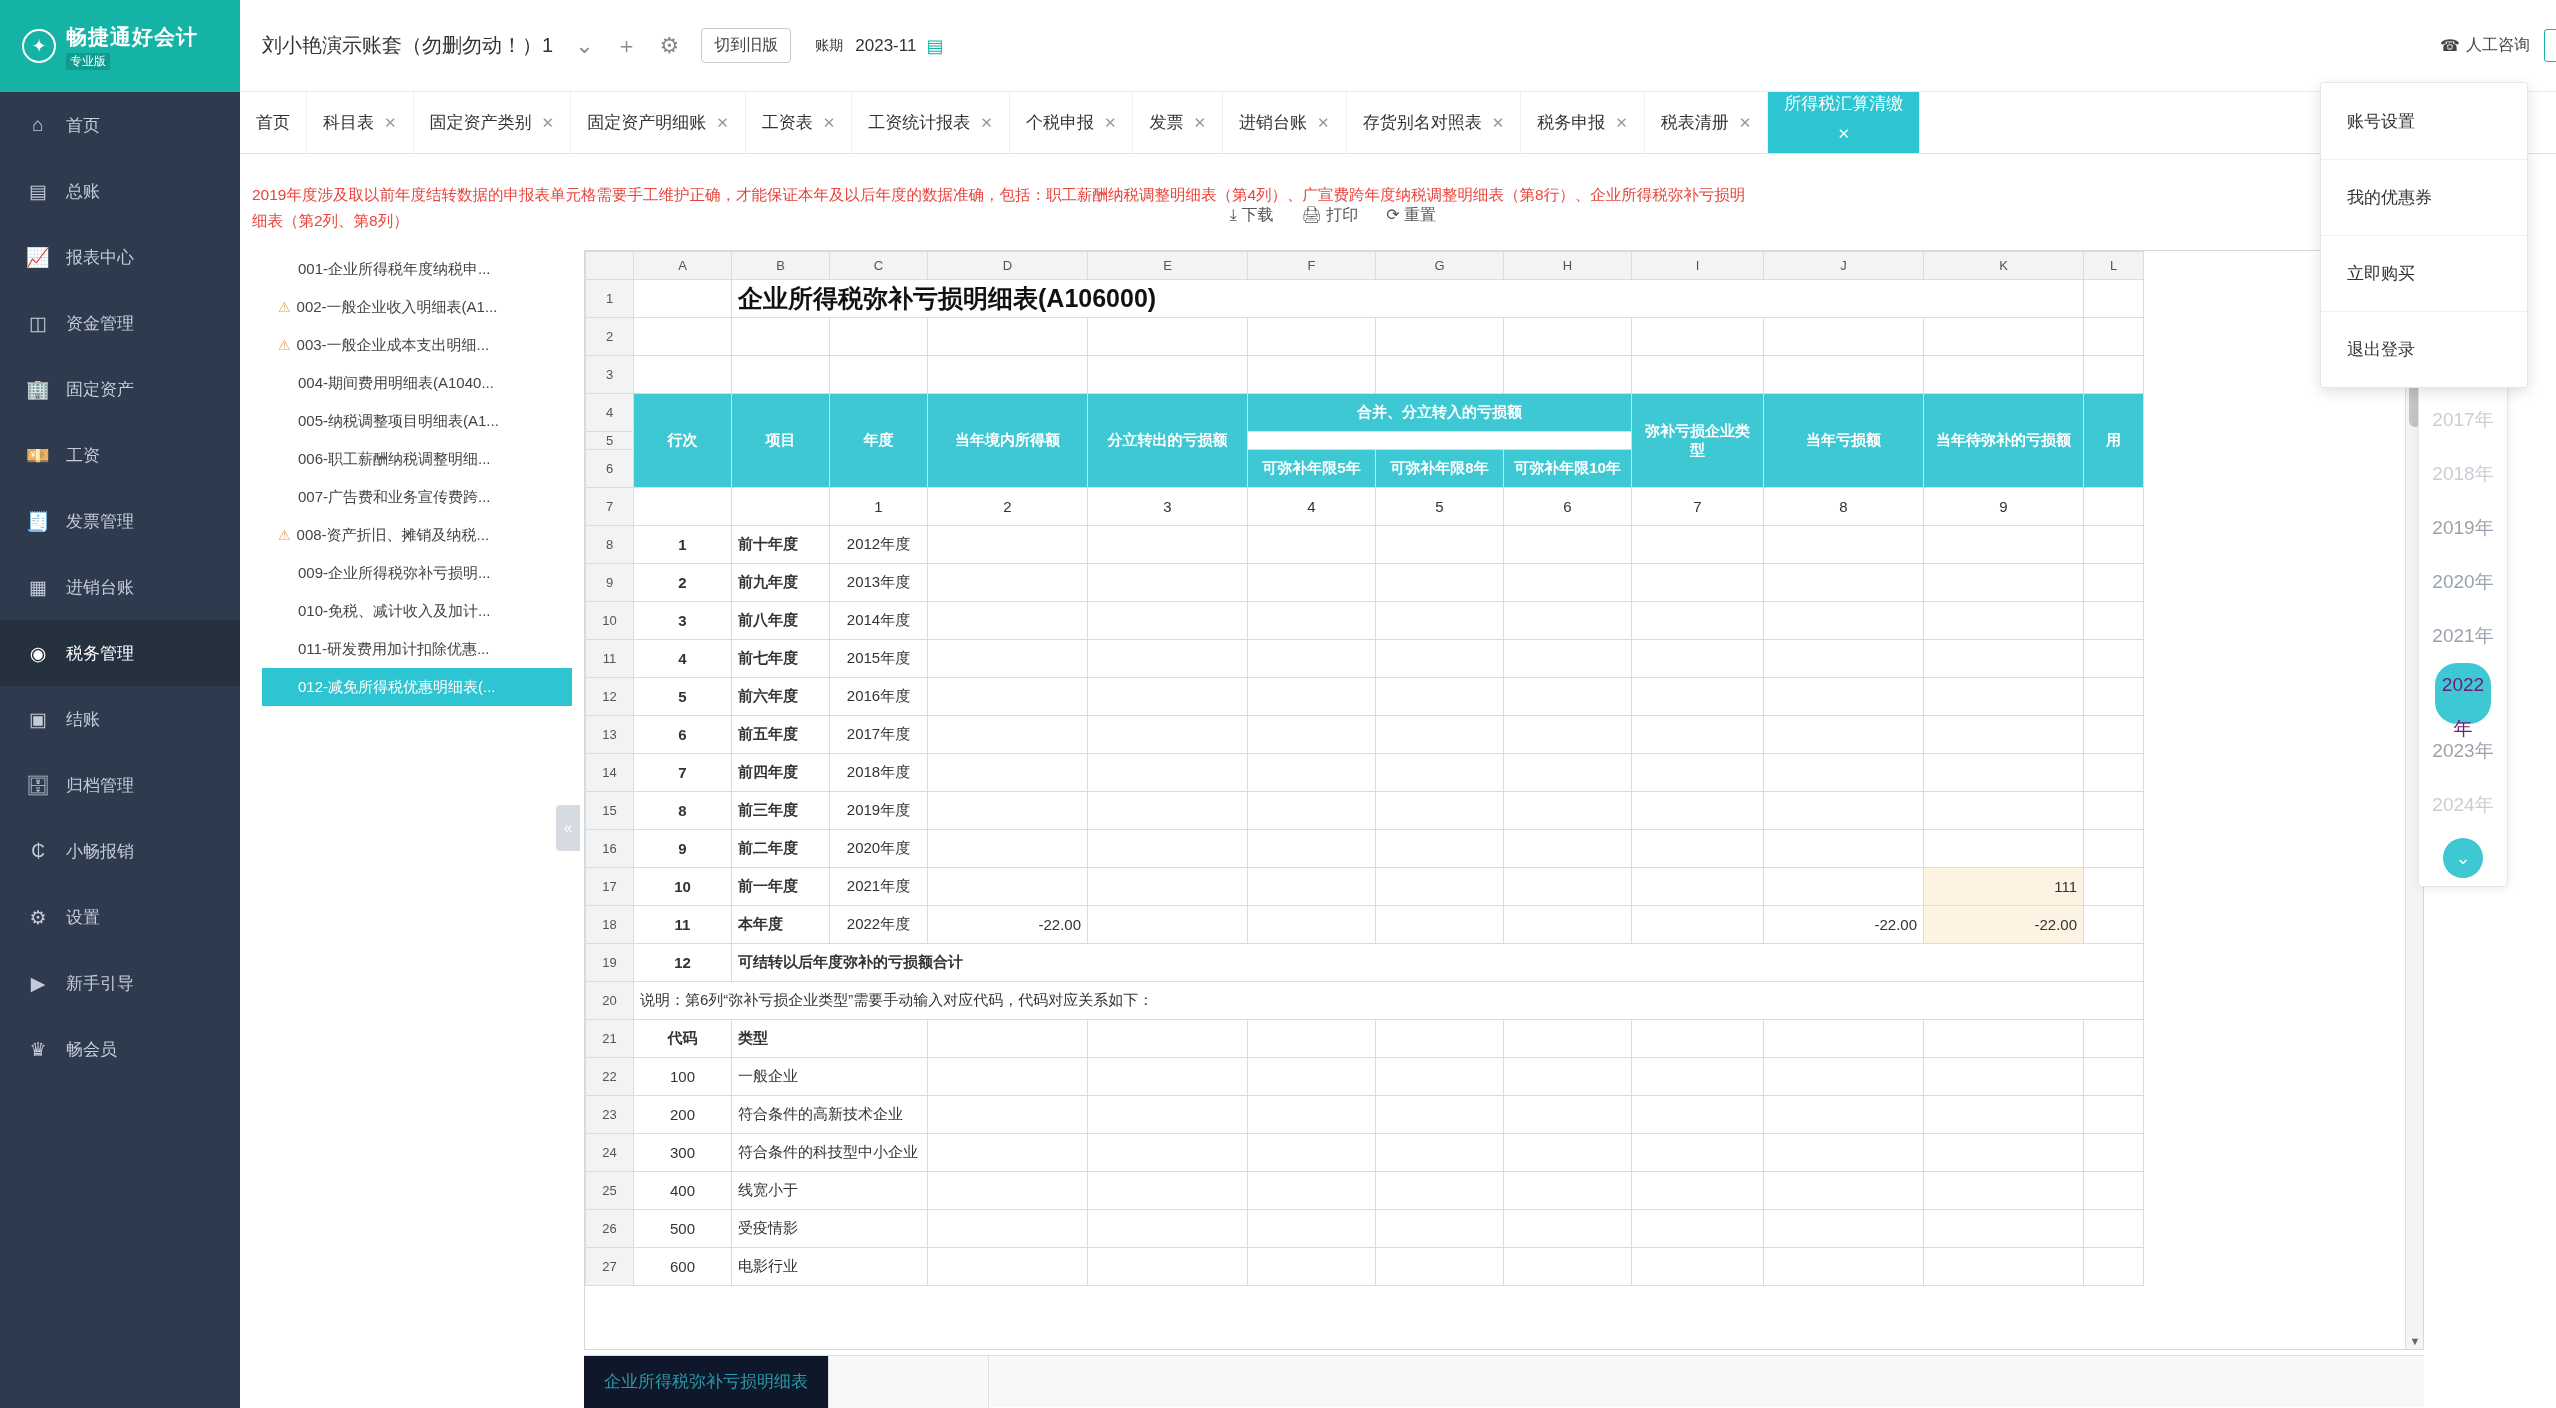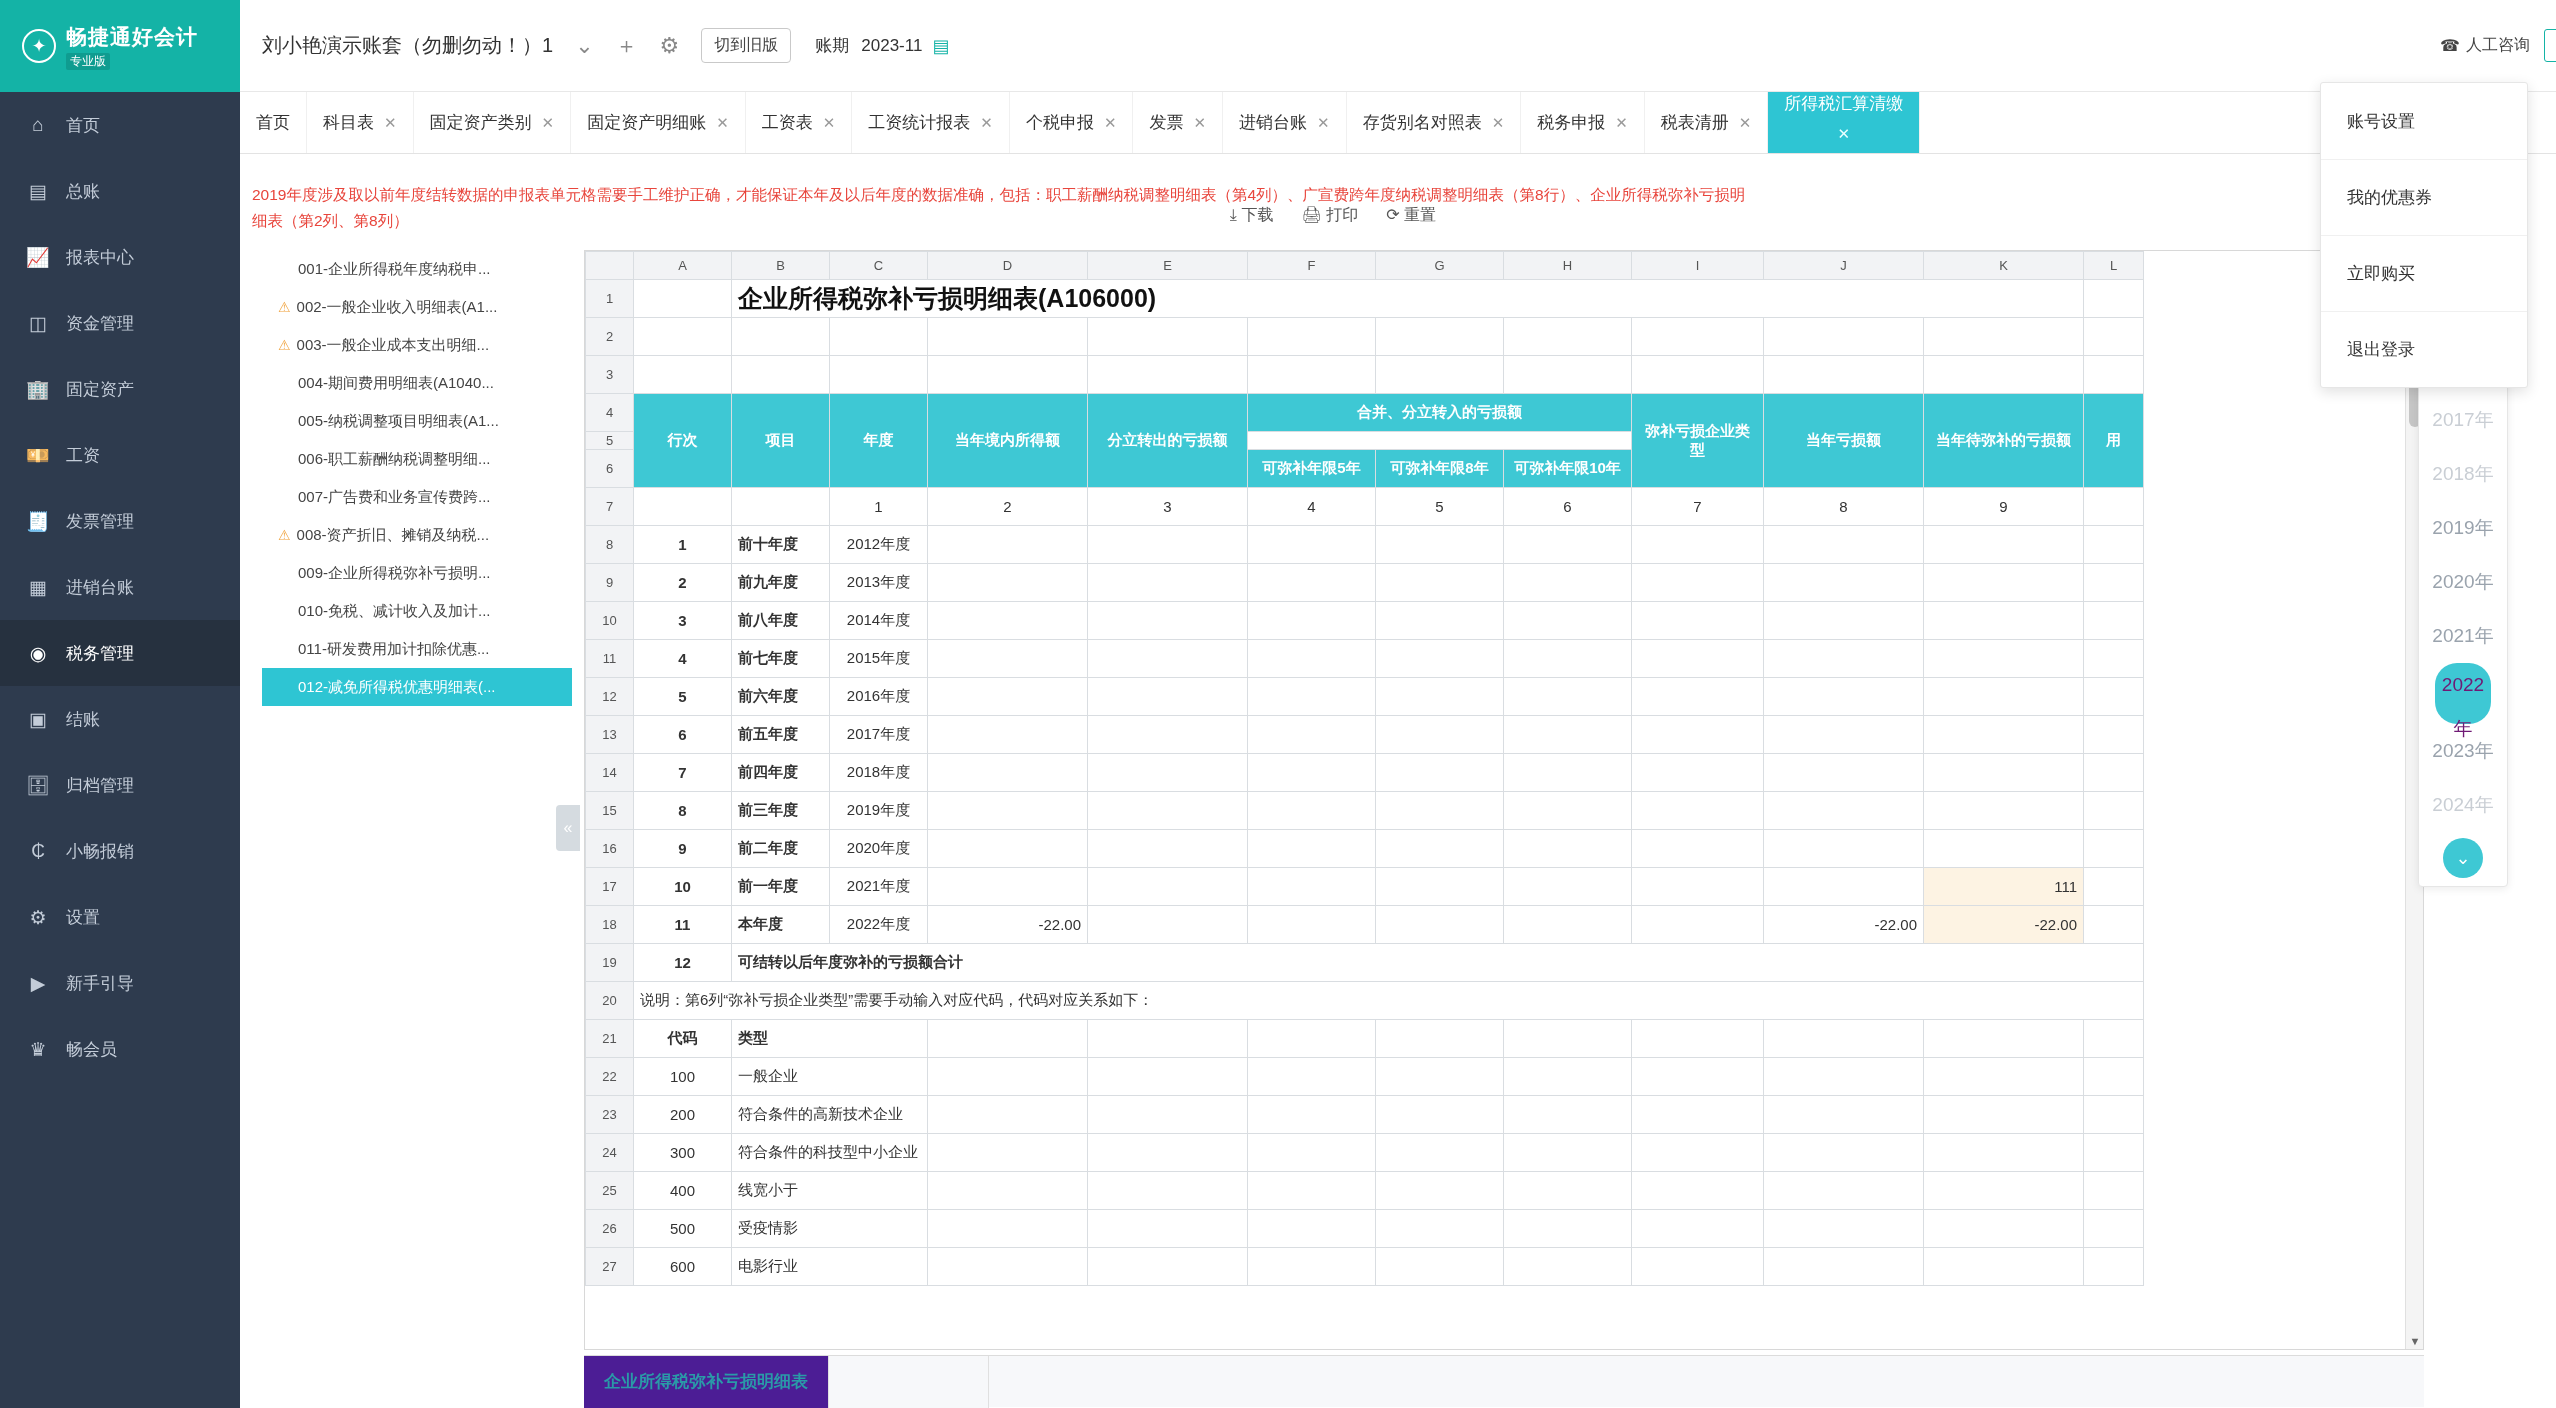--- a/index.html
+++ b/index.html
@@ -39,21 +39,21 @@
   #topbar {
     position:absolute; left:240px; top:0; width:2468px; height:92px; background:#ffffff;
     border-bottom:1px solid #e8e8e8;
     display:flex; align-items:center;
   }
   #book-name { font-size:20px; color:#333; margin-left:22px; }
   .tb-icon { margin-left:22px; font-size:22px; color:#888; cursor:pointer;}
   .tb-btn-outline {
     margin-left:22px; border:1px solid #c9c9c9; border-radius:4px; padding:6px 12px; font-size:16px; color:#444; cursor:pointer;font-family:Liberation Mono, monospace;
   }
-  #period-label { margin-left:24px; font-size:17px; color:#333; }
+  #period-label { margin-left:24px; font-size:14px; color:#333; }
   #period-value { margin-left:12px; font-size:17px; color:#333; }
   #cal-ico { margin-left:10px; color:#14b3a6; font-size:18px;}
   #topbar-right { margin-left:auto; display:flex; align-items:center; gap:14px; padding-right:18px;}
   .svc { color:#444; font-size:16px; display:flex; align-items:center; gap:6px; cursor:pointer;}
   .role-box { border:1px solid #14b3a6; color:#14b3a6; padding:5px 12px; font-size:16px; border-radius:3px; cursor:pointer;}
   .role-box.filled { background:#14b3a6; color:#fff; border-color:#14b3a6;}
   
   #tabbar {
     position:absolute; left:240px; top:92px; width:2316px; height:62px; background:#fff;
     border-bottom:1px solid #e3e3e3; display:flex; align-items:stretch;
@@ -109,22 +109,22 @@
   
   #vscroll { position:absolute; right:0; top:0; width:18px; height:1100px; background:#f4f4f4; border-left:1px solid #e0e0e0;}
   #vscroll .thumb { position:absolute; top:26px; left:3px; width:12px; height:150px; background:#c6c6c6; border-radius:6px;}
   #vscroll .up, #vscroll .dn { position:absolute; left:3px; width:12px; text-align:center; font-size:11px; color:#666;}
   #vscroll .up { top:4px;} #vscroll .dn { bottom:4px;}
   
   #sheettabs {
     position:absolute; left:584px; top:1355px; width:1840px; height:52px; background:#f7f8fa;
     border-top:1px solid #dcdcdc; display:flex; align-items:center;
   }
-  .sheet-tab { height:52px; display:flex; align-items:center; padding:0 20px; font-size:17px; color:#2a9aa8; font-weight:bold;
-    border-right:1px solid #e0e0e0; background:#4c1d95; cursor:pointer;}
+  .sheet-tab { height:52px; display:flex; align-items:center; padding:0 20px; font-size:17px; color:#2a9aa8; font-weight:normal;
+    border-right:1px solid #e0e0e0; background:#0f172a; cursor:pointer;}
   .sheet-tab.inactive { color:#444; font-weight:normal; background:#f7f8fa;}
   
   #yearrail {
     position:absolute; right:48px; top:330px; width:90px; background:#fff; border:1px solid #e6e6e6;
     border-radius:4px; padding:8px 0; text-align:center; box-shadow:0 2px 8px rgba(0,0,0,.08);
   }
   .year { height:54px; line-height:54px; font-size:19px; color:#9aa3ad; cursor:pointer;}
   .year.sel { color:#701a75; background:#3ec8d4; border-radius:22px; margin:0 16px; height:61px; line-height:44px;}
   .year.dim { color:#c9ced4; }
   #year-dn { width:40px;height:40px;border-radius:50%;background:#3ec8d4;color:#fff;margin:6px auto 0;display:flex;

